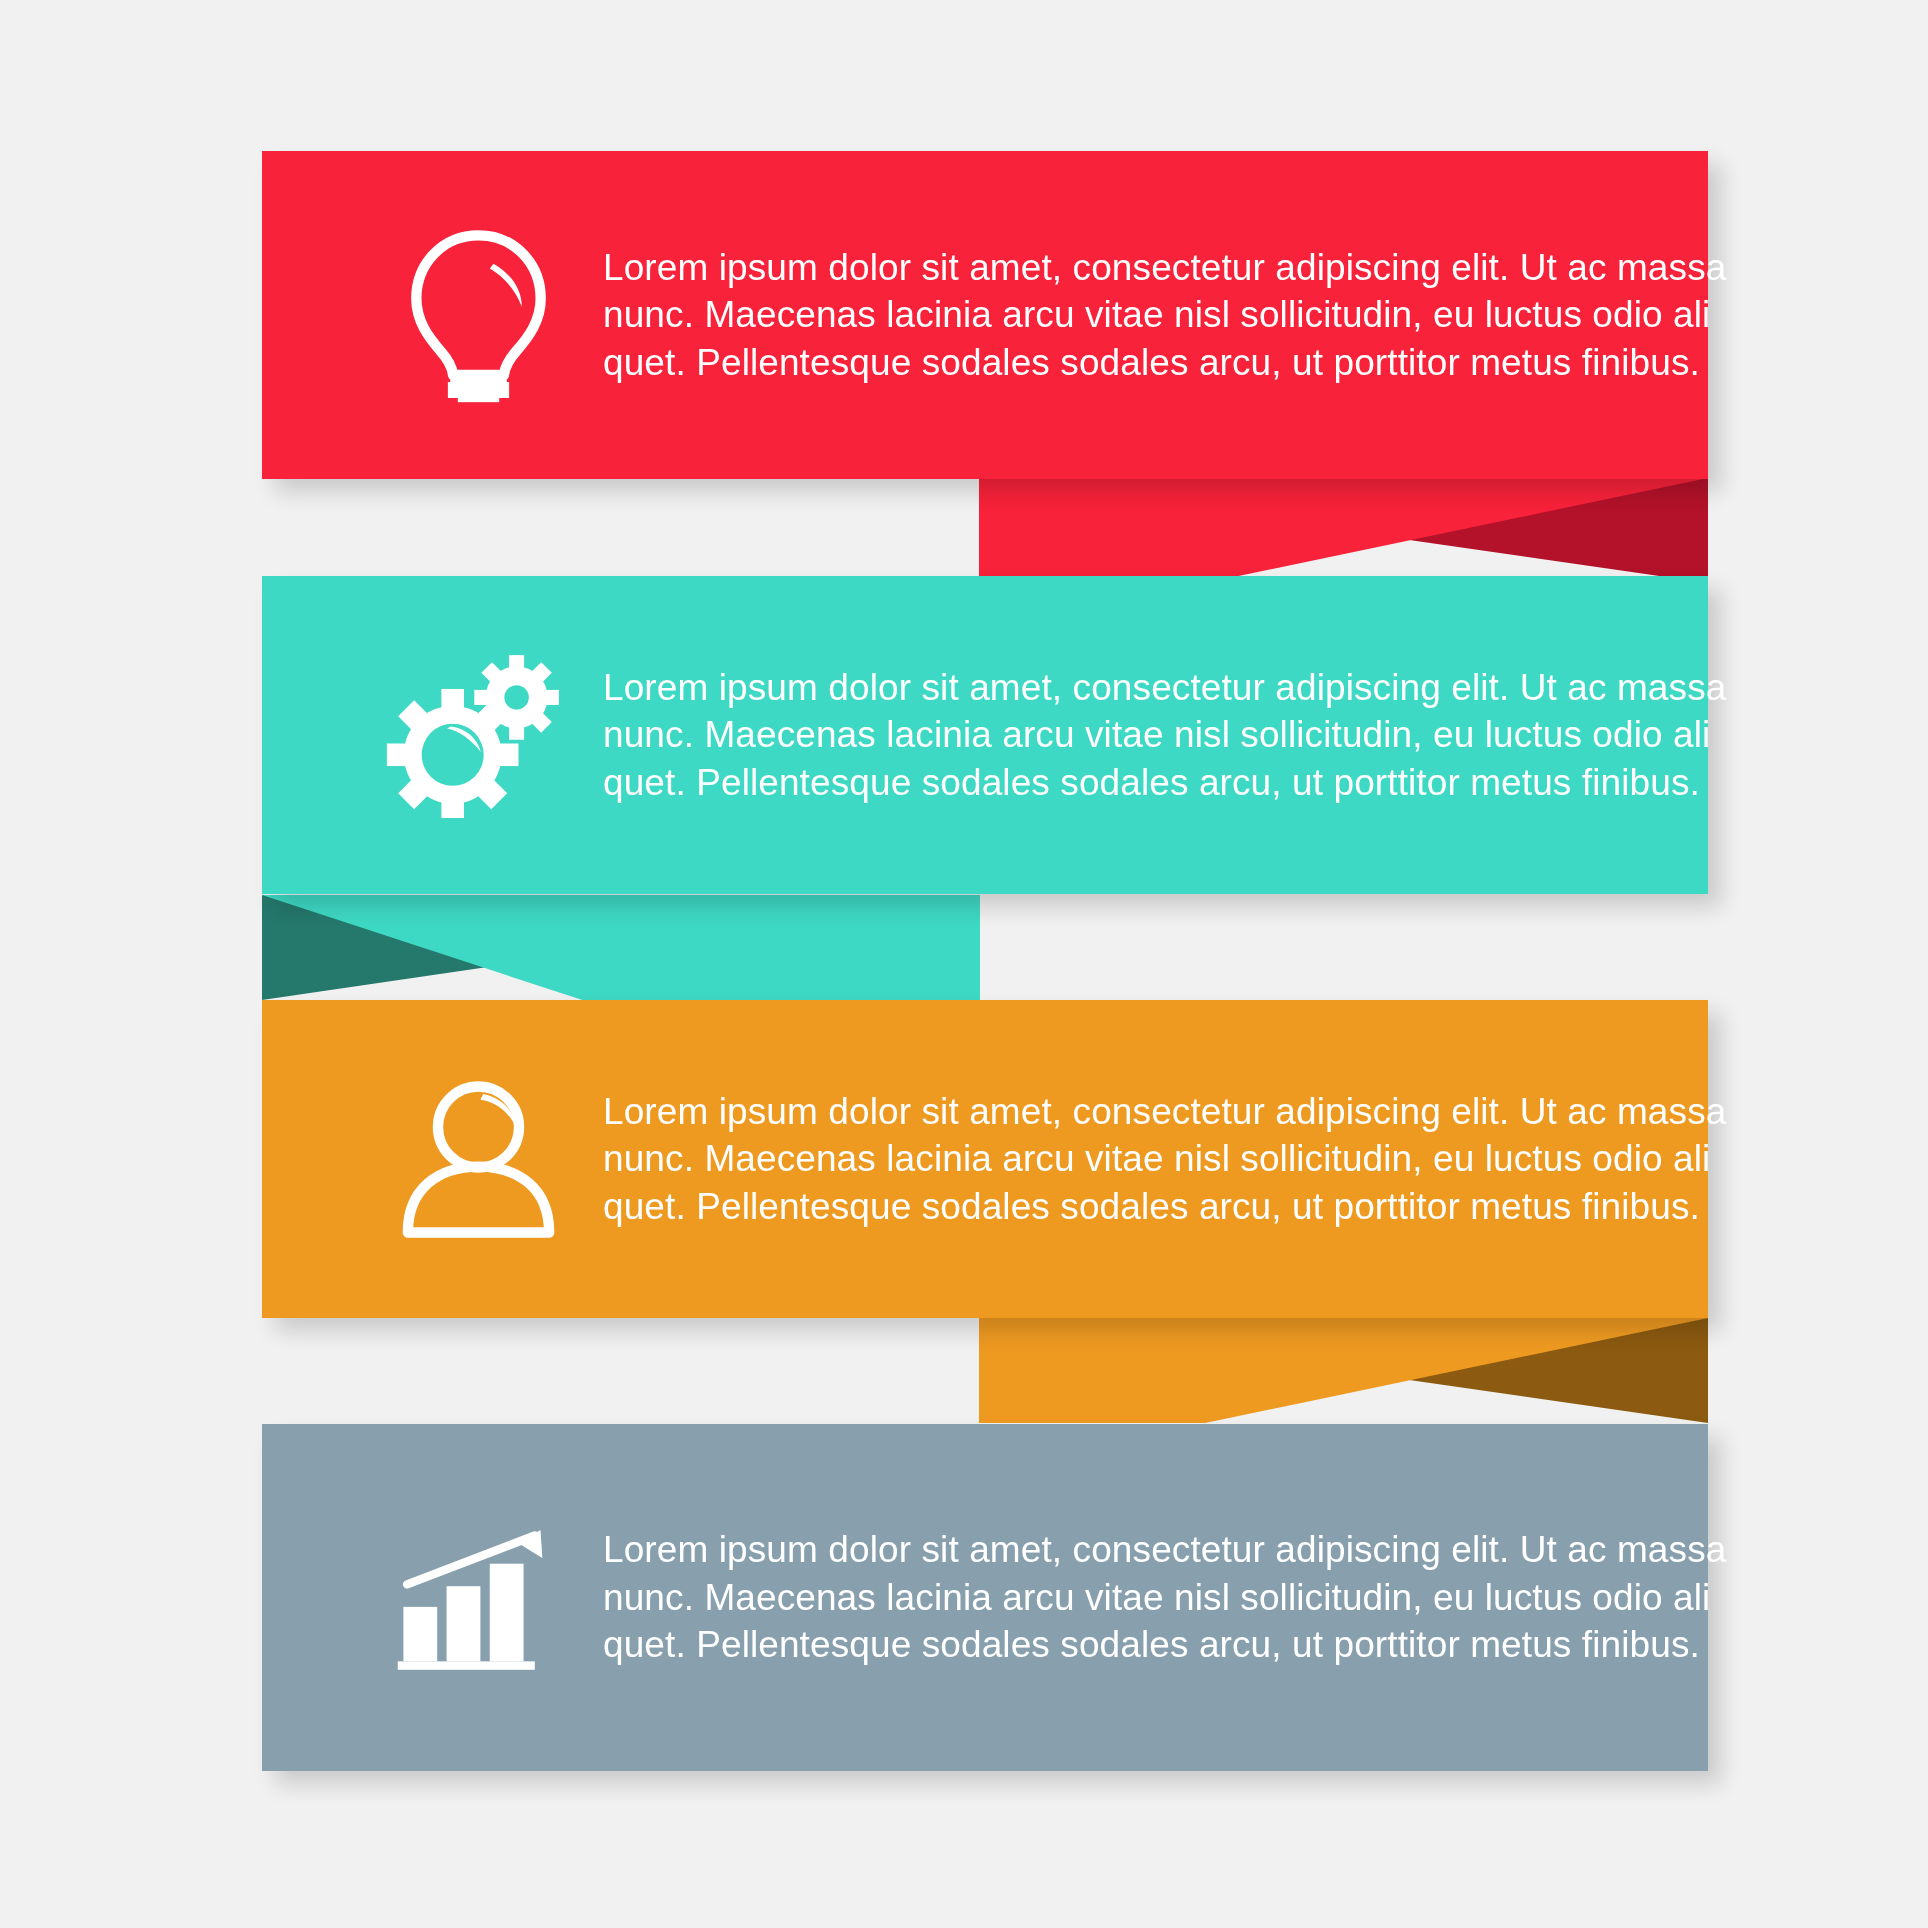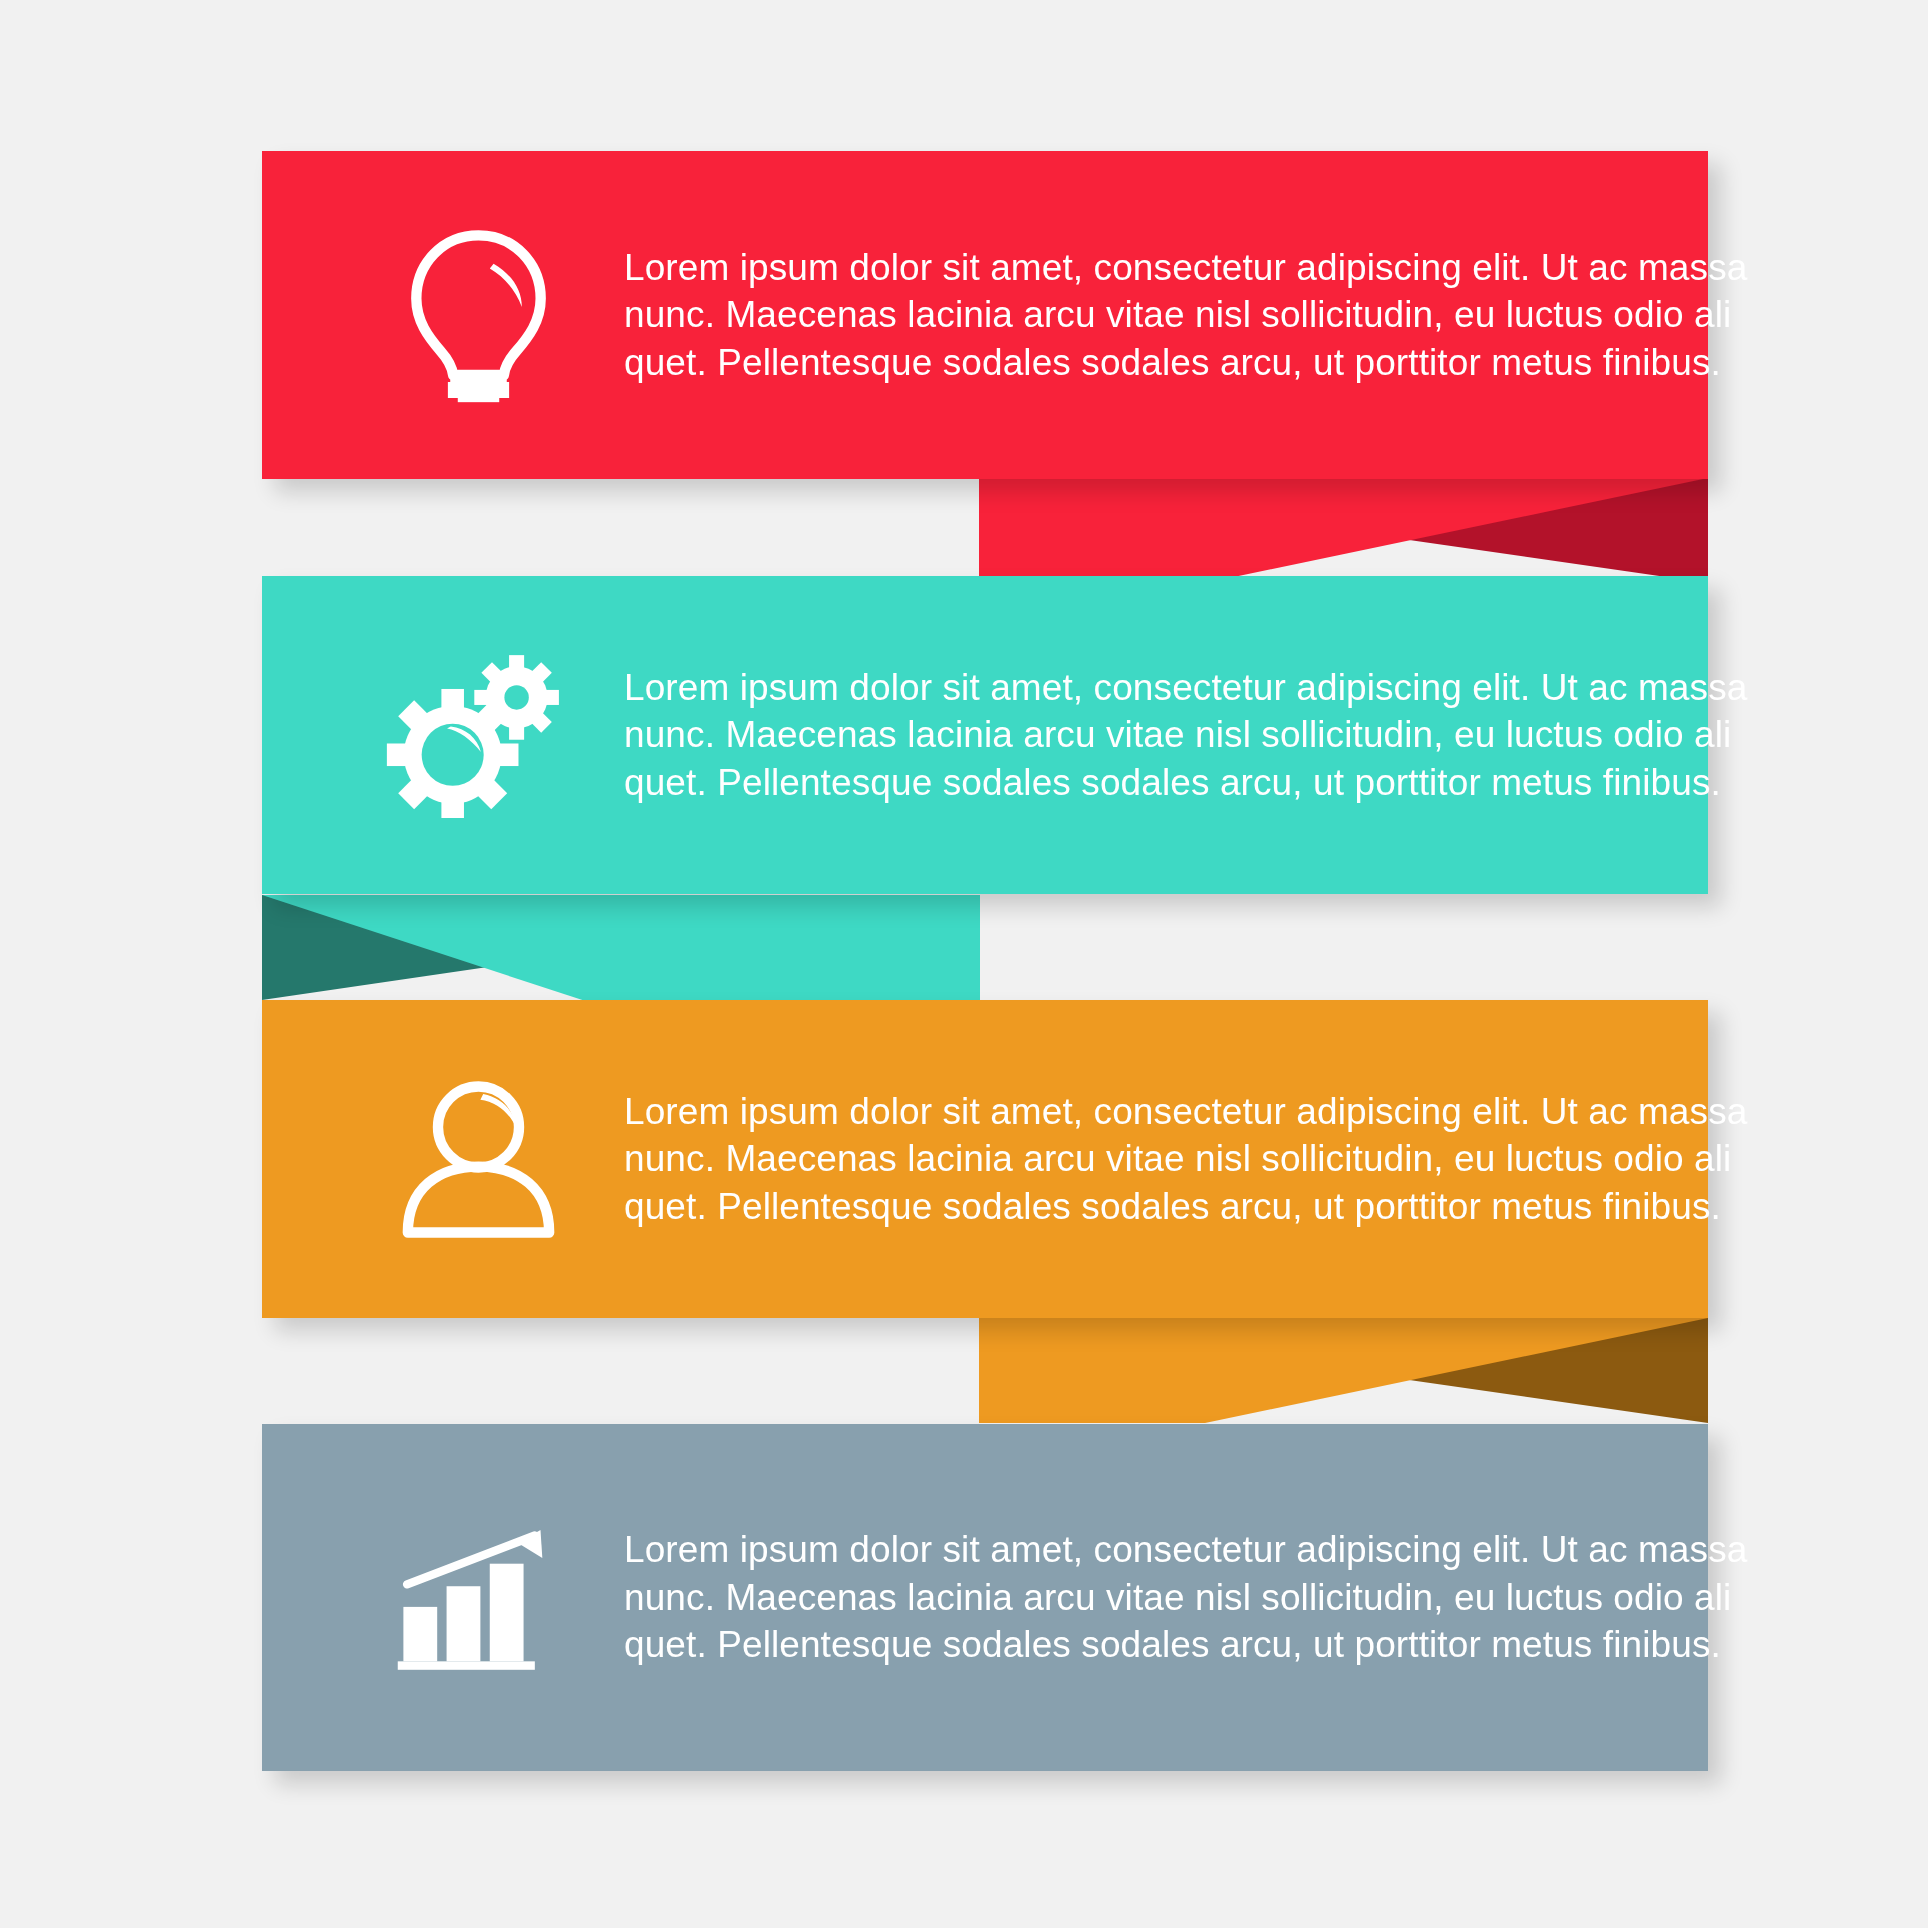--- a/index.html
+++ b/index.html
@@ -67,21 +67,21 @@
   }
 
   
   .copy {
     color: #ffffff;
     font-family: "Liberation Sans", sans-serif;
     font-size: 37px;
     line-height: 1.28;
     letter-spacing: 0.1px;
     width: 1055px;
-    margin-left: 23px;
+    margin-left: 2px;
     font-weight: 400;
   }
   .copy .line {
     display: block;
     white-space: nowrap;
   }
 </style>
 </head>
 <body>
 

